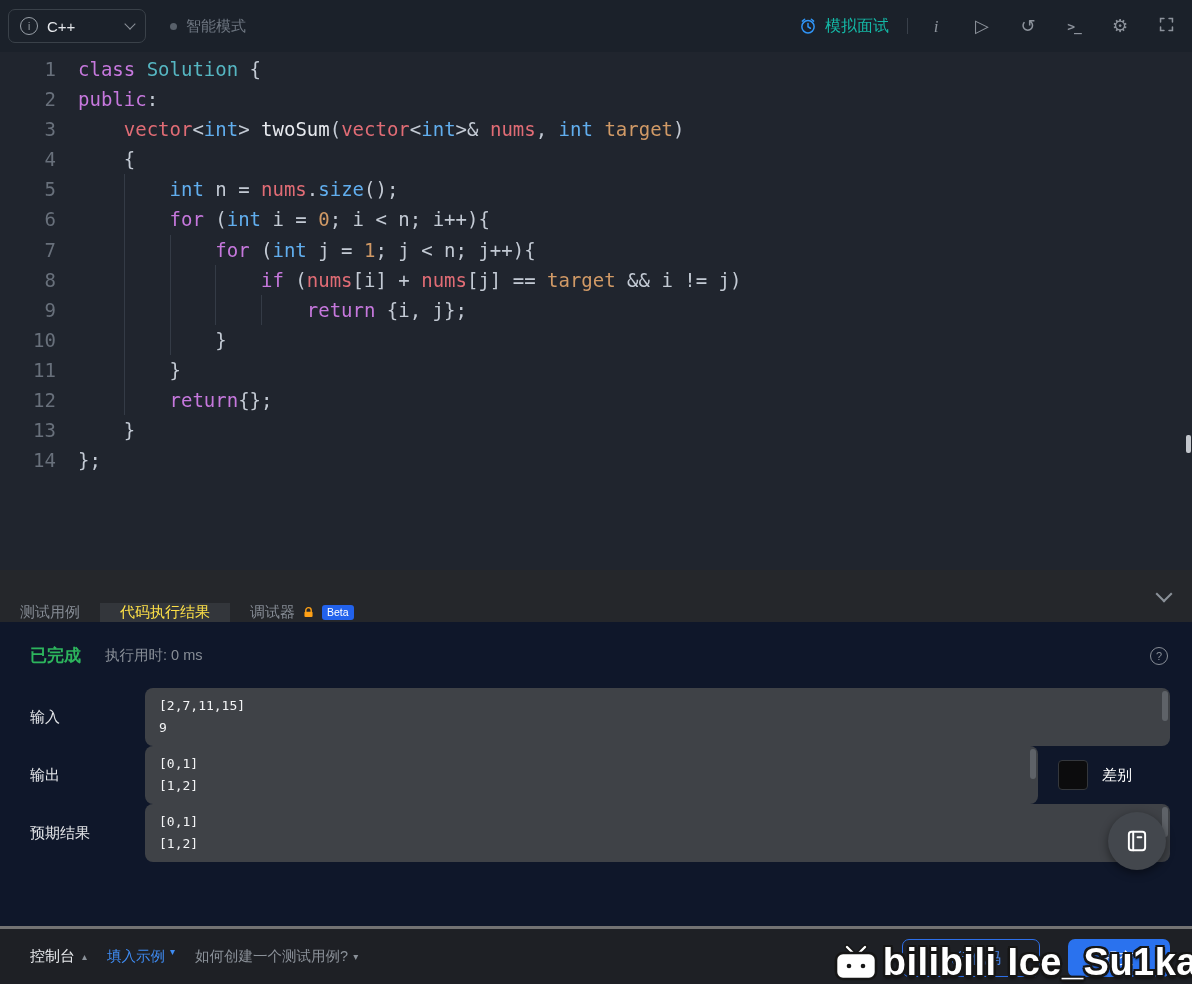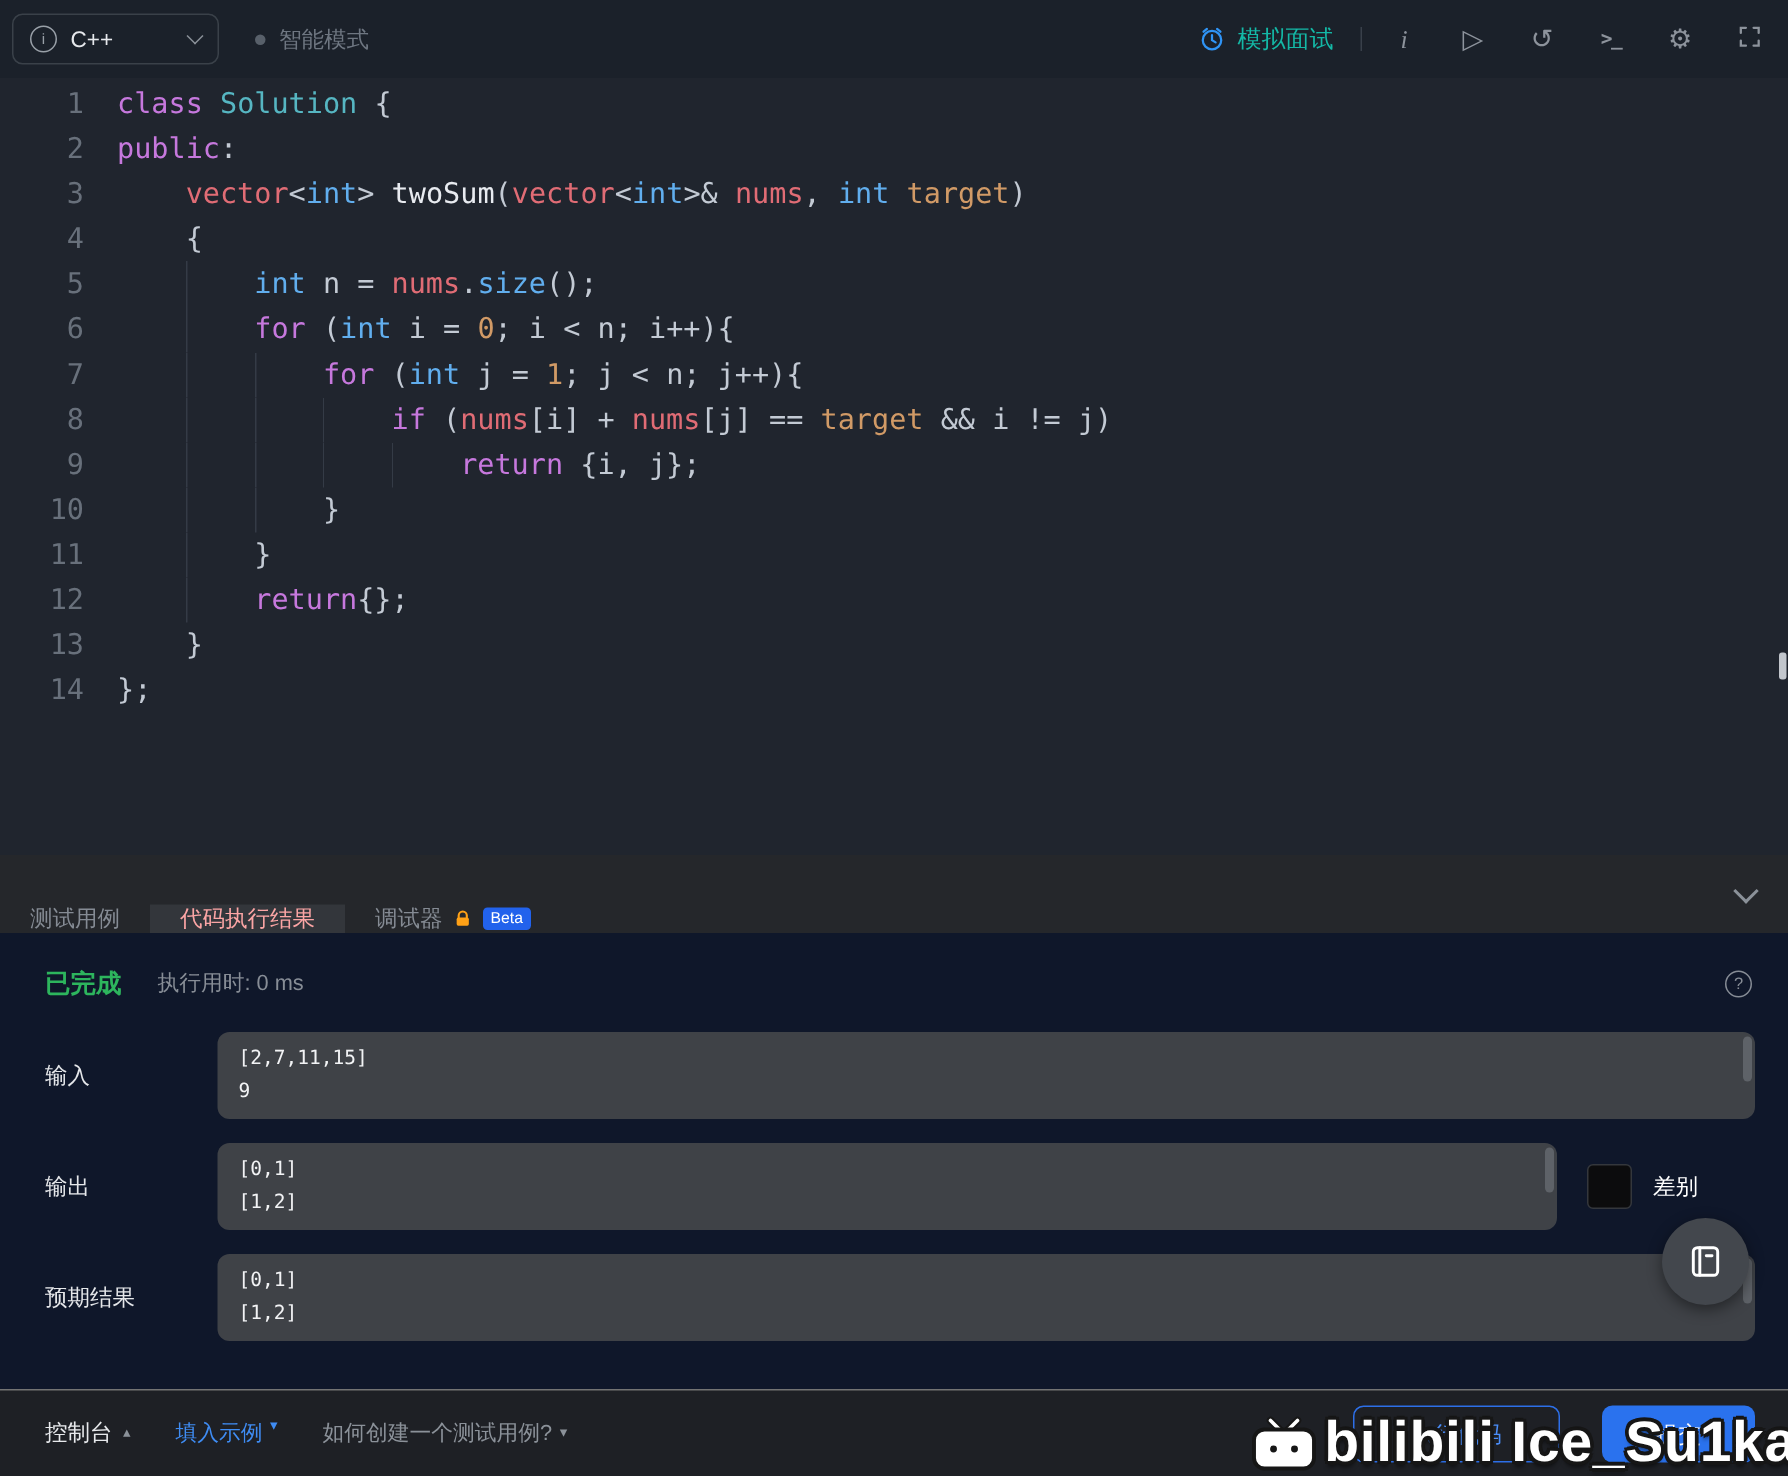--- a/index.html
+++ b/index.html
@@ -33,47 +33,47 @@
   .ind{display:inline-block;width:4ch;height:30.1px;vertical-align:top;}
   .ind.ig{box-shadow:inset 1px 0 0 #343b46;}
   .tk-k{color:#c678dd}.tk-t{color:#61aeee}.tk-c{color:#56b6c2}.tk-r{color:#e06c75}
   .tk-o{color:#d19a66}.tk-d{color:#c3cad4}.tk-w{color:#e8ebf0}
   .edit-thumb{position:absolute;right:1px;top:383px;width:5px;height:18px;background:#c2c6cc;border-radius:2px;}
 
   
   .tabbar{position:absolute;top:570px;left:0;right:0;height:52px;background:#25272b;display:flex;align-items:flex-end;}
   .tabs{display:flex;}
   .tab{display:flex;align-items:center;gap:7px;padding:0 20px;color:#858b94;font-size:15px;cursor:pointer;}
-  .tab.active{background:#33363b;color:#fca5a5;}
+  .tab.active{background:#33363b;color:#fde047;}
   .beta-badge{background:#2262ec;color:#fff;font-size:10.5px;padding:2px 5px;border-radius:3px;line-height:1;}
   .chev-lg{position:absolute;right:22px;top:18px;width:10px;height:10px;border-width:2px;cursor:pointer;}
 
   
   .results{position:absolute;top:622px;left:0;right:0;height:304px;background:#0f172a;}
   .status-row{position:absolute;top:22px;left:30px;right:24px;display:flex;align-items:center;gap:24px;}
   .status{color:#2db55d;font-size:17px;font-weight:bold;}
   .runtime{color:#878d96;font-size:14.5px;}
   .q-icon{margin-left:auto;width:18px;height:18px;box-sizing:border-box;border:1.5px solid #878d96;border-radius:50%;
        color:#878d96;font-size:11px;display:flex;align-items:center;justify-content:center;cursor:pointer;}
   .result-rows{position:absolute;top:66px;left:30px;right:22px;}
-  .result-row{display:flex;align-items:center;margin-bottom:16px;}
+  .result-row{display:flex;align-items:center;margin-bottom:0;}
   .row-label{flex:none;width:115px;color:#e5e7ea;font-size:15px;}
   .value-box{flex:1;height:58px;box-sizing:border-box;background:#3f4247;border-radius:8px;
        padding:7px 14px;position:relative;overflow:hidden;cursor:text;}
   .value-line{font-family:"DejaVu Sans Mono",monospace;font-size:13px;line-height:22px;color:#f2f3f5;}
   .vthumb{position:absolute;right:2px;top:3px;width:6px;height:30px;background:#5e6268;border-radius:3px;}
   .diff-wrap{flex:none;display:flex;align-items:center;margin-left:20px;width:112px;cursor:pointer;}
   .diff-swatch{width:30px;height:30px;border-radius:4px;background:#0c0c0d;border:1px solid #34373c;box-sizing:border-box;}
   .diff-label{margin-left:14px;color:#fff;font-size:15px;}
   .note-fab{position:absolute;right:26px;top:190px;width:58px;height:58px;border-radius:50%;background:#43474d;
        display:flex;align-items:center;justify-content:center;box-shadow:0 3px 10px rgba(0,0,0,.45);cursor:pointer;z-index:5;}
 
   
-  .footbar{position:absolute;top:926px;left:0;right:0;height:58px;background:#1e2025;border-top:1px solid #737373;
-       box-sizing:border-box;display:flex;align-items:center;gap:30px;padding:0 22px 0 30px;}
+  .footbar{position:absolute;top:926px;left:0;right:0;height:58px;background:#1e2025;border-top:3px solid #737373;
+       box-sizing:border-box;display:flex;align-items:center;gap:20px;padding:0 22px 0 30px;}
   .console-toggle{display:flex;align-items:center;gap:7px;color:#e7e9ec;font-size:15px;cursor:pointer;}
   .caret{font-size:10px;color:#8b9199;line-height:1;}
   .fill-example{display:flex;align-items:flex-start;gap:5px;color:#3f8cf3;font-size:14.5px;cursor:pointer;}
   .fill-example .caret{color:#3f8cf3;}
   .help-link{display:flex;align-items:center;gap:5px;color:#8b9199;font-size:14.5px;cursor:pointer;}
   .run-btn{position:absolute;right:152px;top:10px;width:138px;height:38px;border-radius:7px;background:transparent;
        border:1px solid #2d6fe8;color:#4a8df8;font-size:15px;font-family:inherit;cursor:pointer;}
   .submit-btn{position:absolute;right:22px;top:10px;width:102px;height:38px;border-radius:7px;background:#2a72ee;
        border:none;color:#fff;font-size:15px;font-family:inherit;cursor:pointer;}
 

